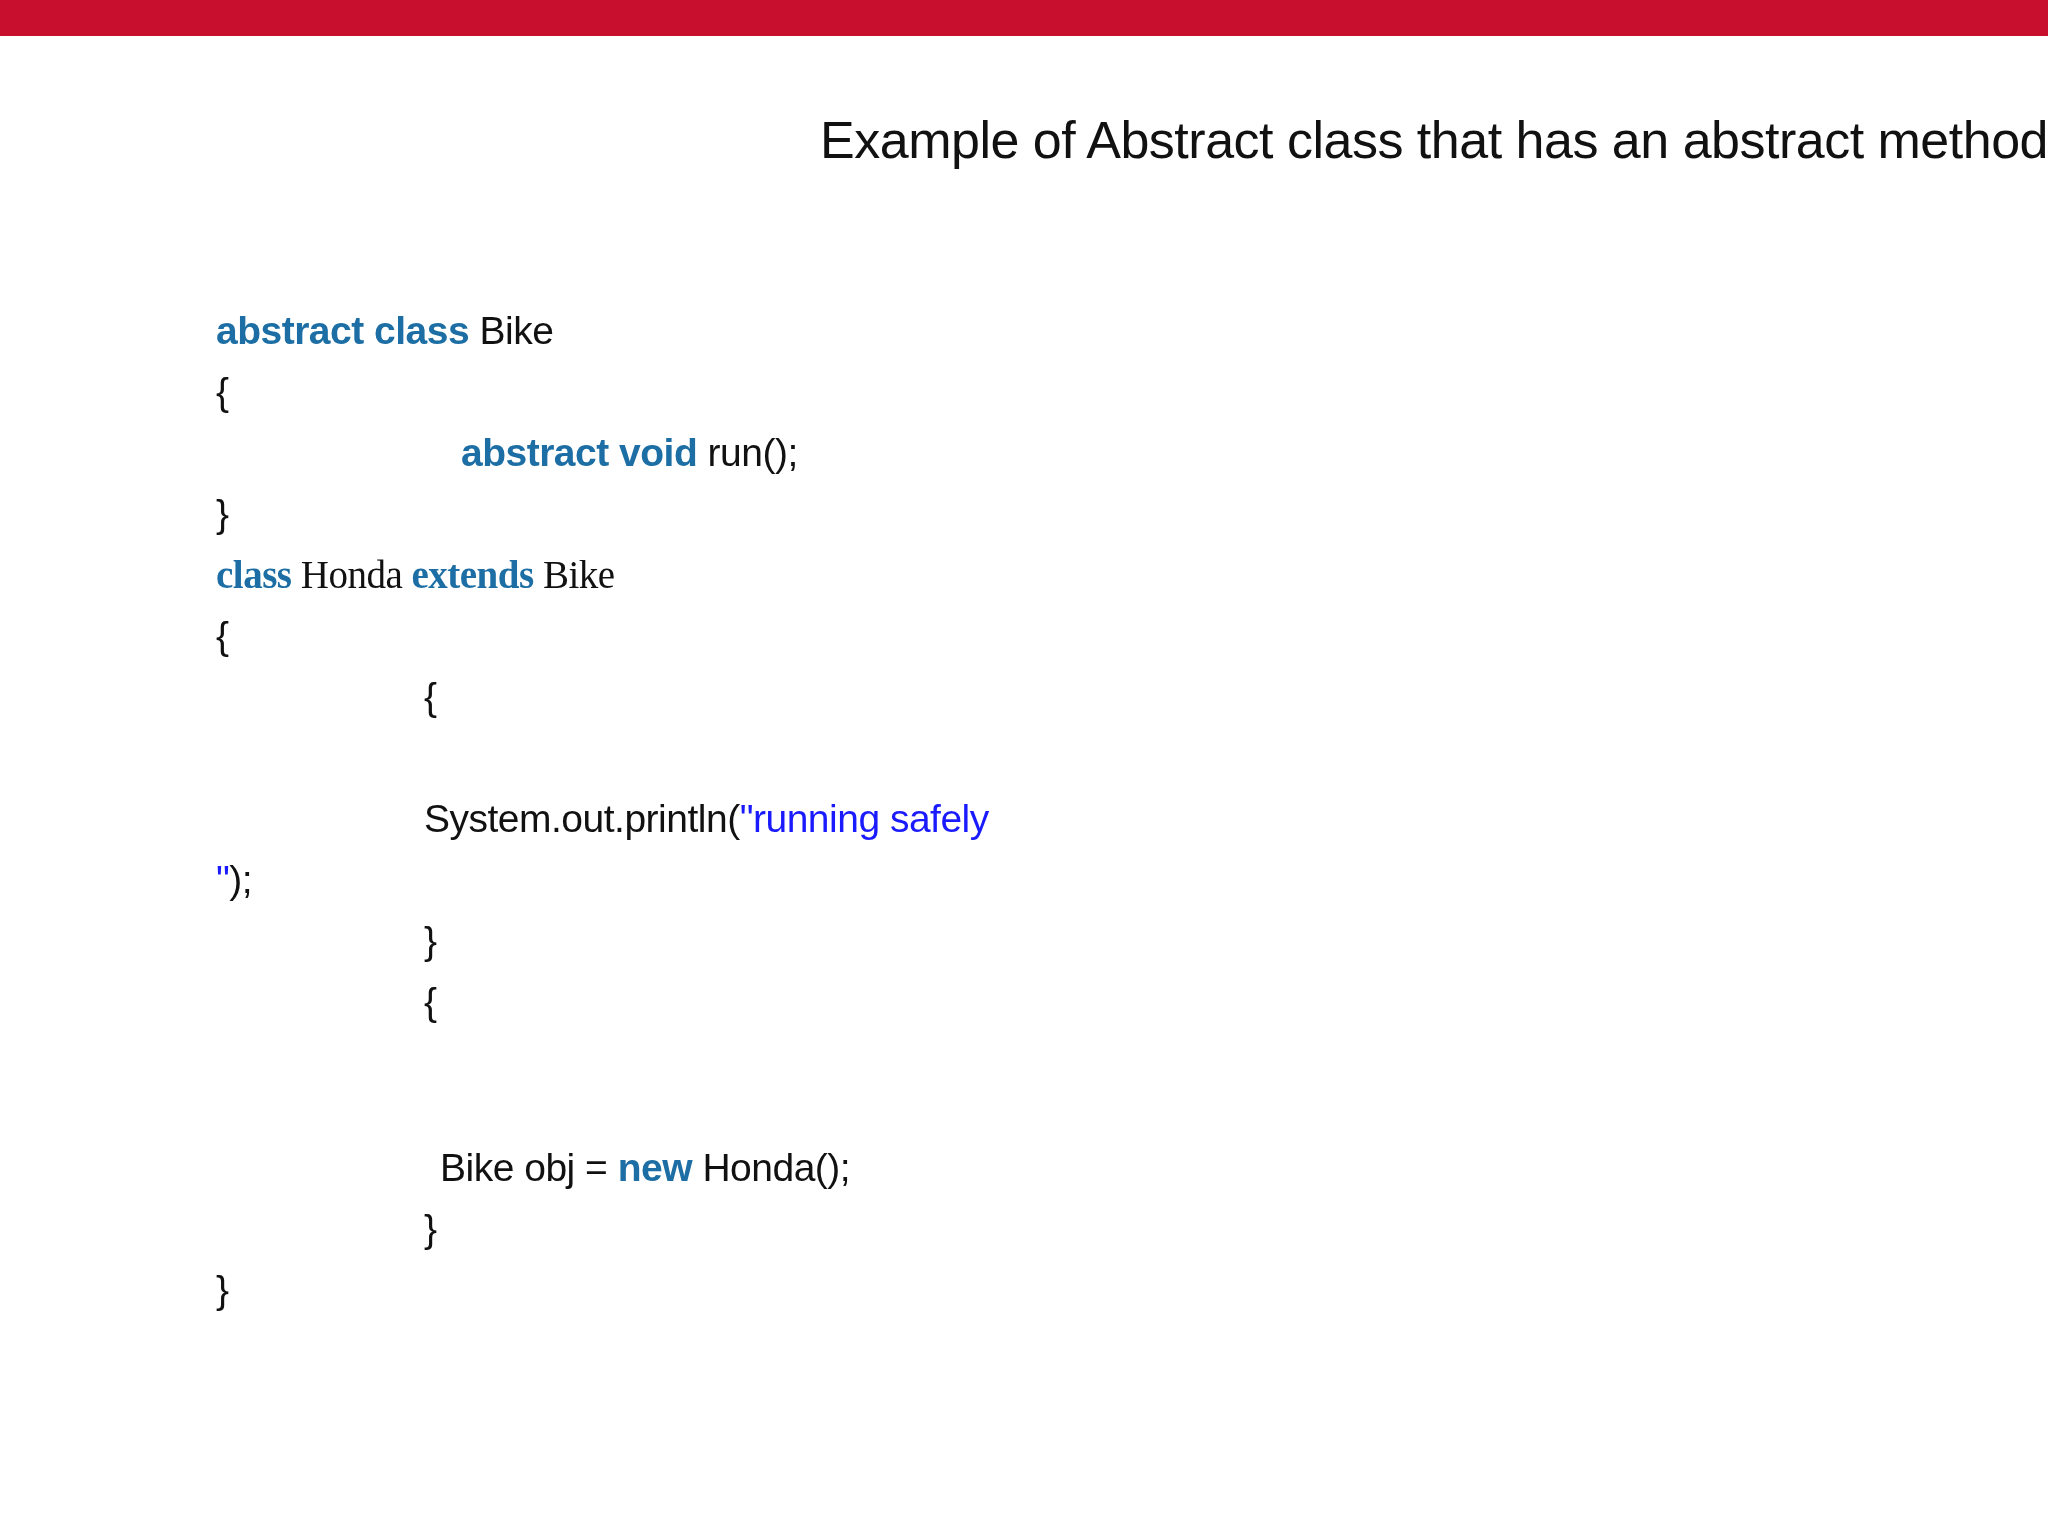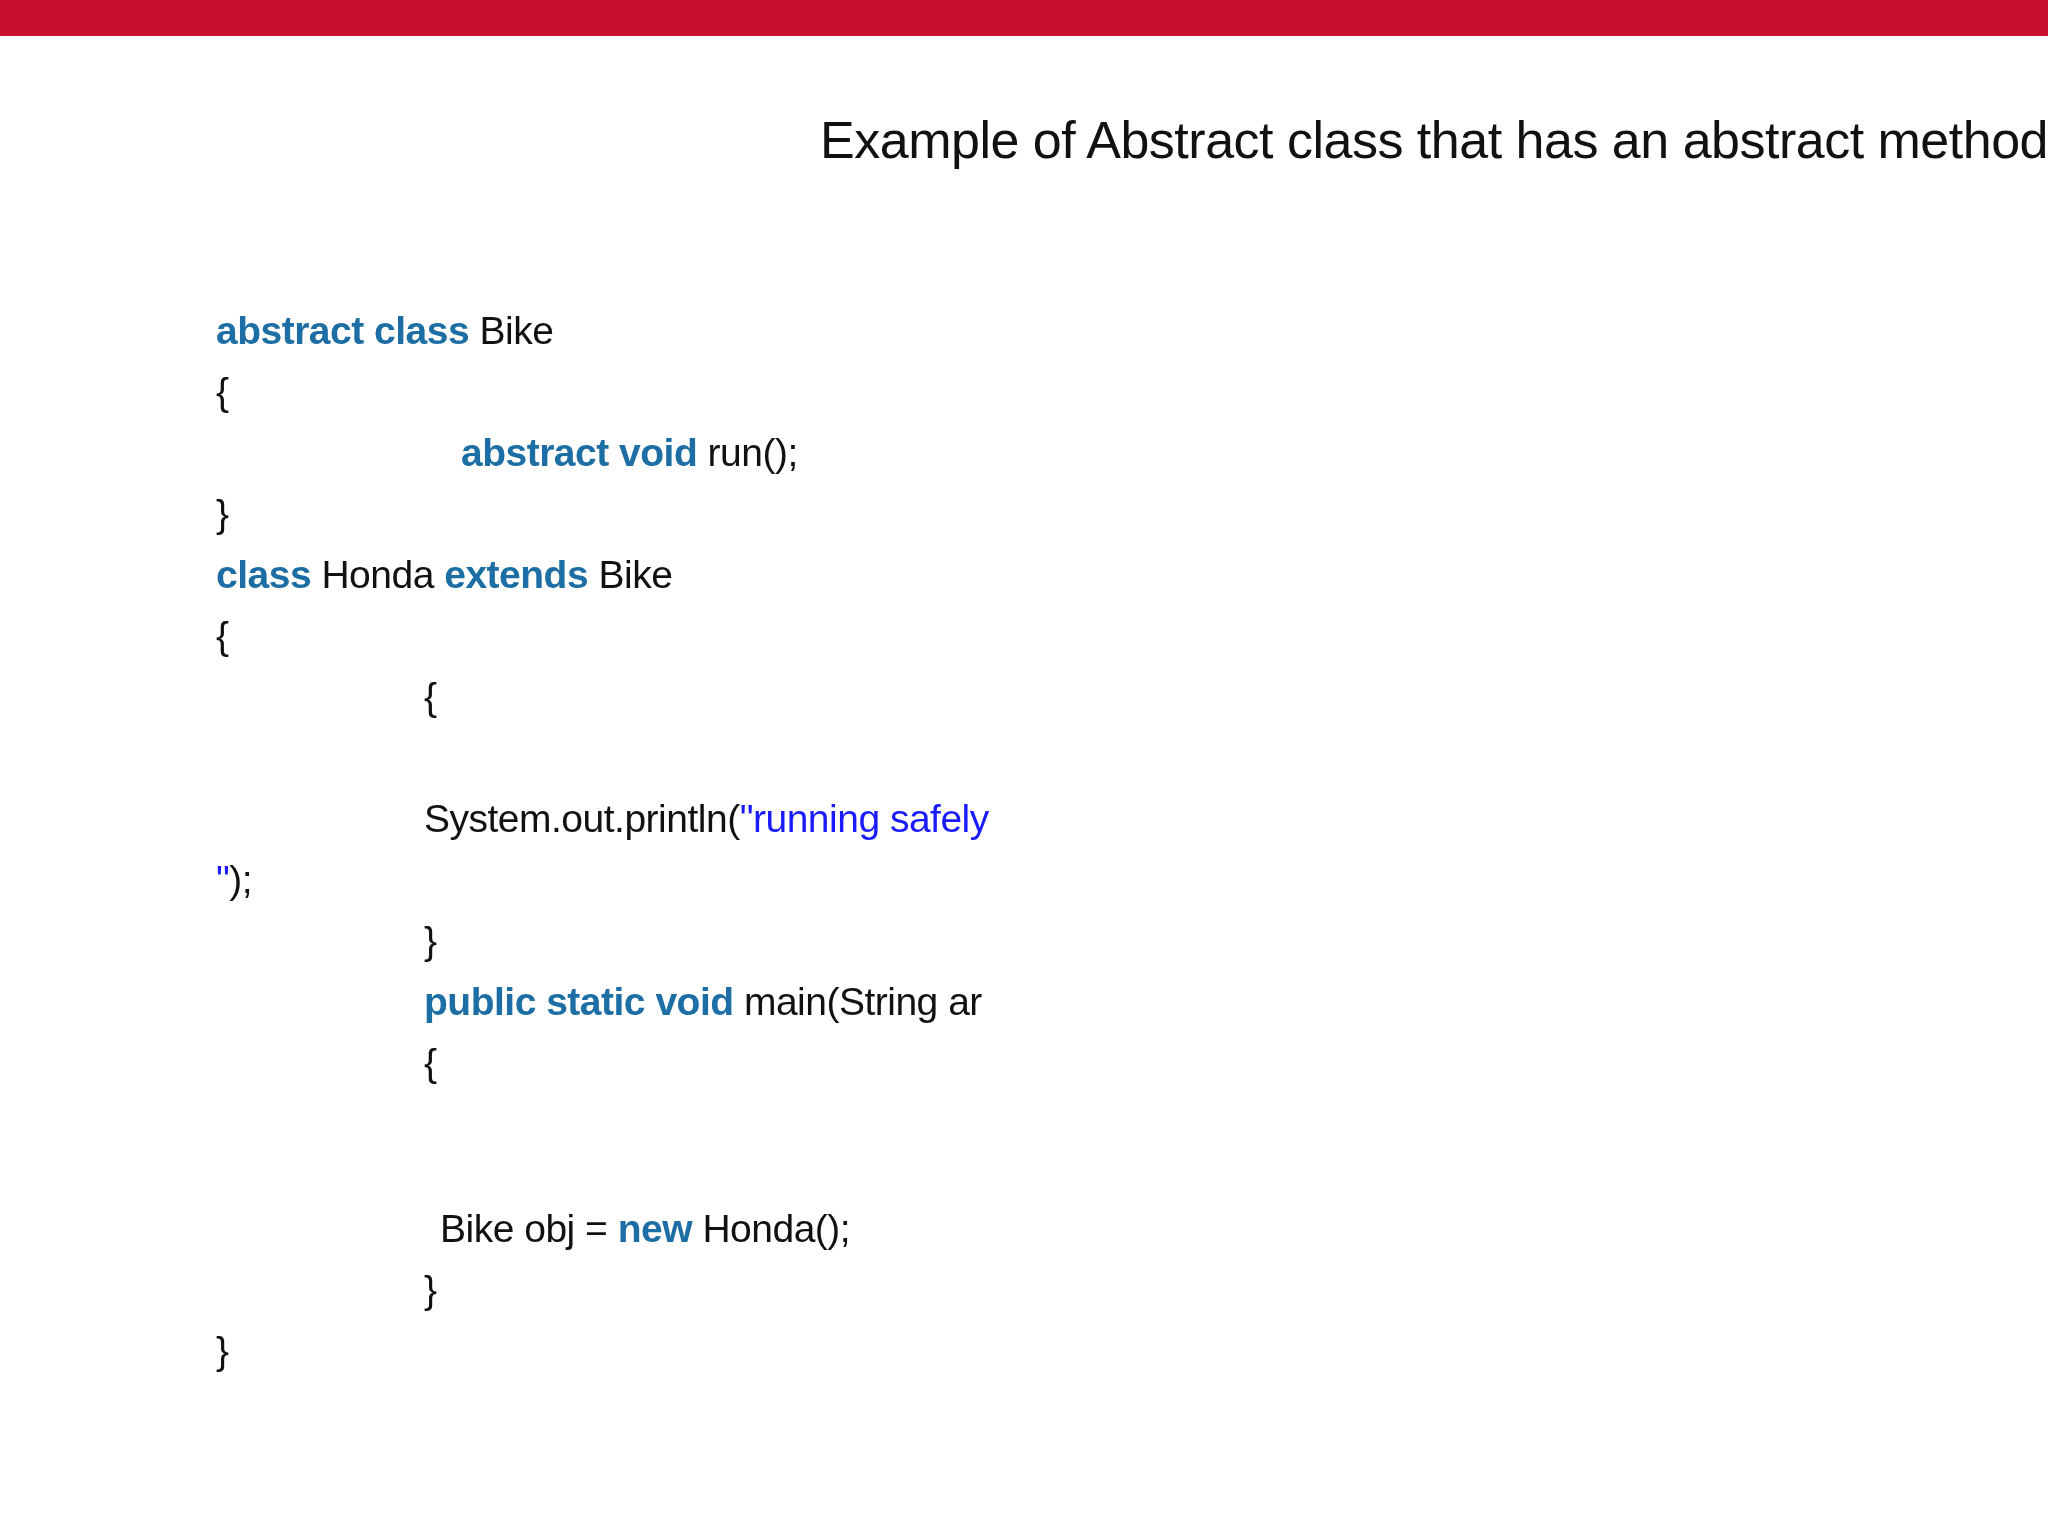--- a/index.html
+++ b/index.html
@@ -67,27 +67,26 @@
 <body>
 
 <div class="slide">
   <div class="top-bar"></div>
   <h1 class="title">Example of Abstract class that has an abstract method</h1>
   <div class="code">
       <div class="line" style="padding-left: 0px;"><span class="seg-keyword">abstract class</span><span class="seg-plain"> Bike</span></div>
       <div class="line" style="padding-left: 0px;"><span class="seg-plain">{</span></div>
       <div class="line" style="padding-left: 245px;"><span class="seg-keyword">abstract void</span><span class="seg-plain"> run();</span></div>
       <div class="line" style="padding-left: 0px;"><span class="seg-plain">}</span></div>
-      <div class="line" style="padding-left: 0px;"><span class="seg-keyword">class</span><span class="seg-plain"> Honda </span><span class="seg-keyword">extends</span><span class="seg-plain"> Bike</span></div>
+      <div class="line" style="padding-left: 0px; font-family: Liberation Serif, serif;"><span class="seg-keyword">class</span><span class="seg-plain"> Honda </span><span class="seg-keyword">extends</span><span class="seg-plain"> Bike</span></div>
       <div class="line" style="padding-left: 0px;"><span class="seg-plain">{</span></div>
       <div class="line" style="padding-left: 208px;"><span class="seg-plain">{</span></div>
       <div class="line" style="padding-left: 0px;"></div>
       <div class="line" style="padding-left: 208px;"><span class="seg-plain">System.out.println(</span><span class="seg-string">"running safely</span></div>
       <div class="line" style="padding-left: 0px;"><span class="seg-string">"</span><span class="seg-plain">);</span></div>
       <div class="line" style="padding-left: 208px;"><span class="seg-plain">}</span></div>
-      <div class="line" style="padding-left: 208px;"><span class="seg-keyword">public static void</span><span class="seg-plain"> main(String ar</span></div>
       <div class="line" style="padding-left: 208px;"><span class="seg-plain">{</span></div>
       <div class="line" style="padding-left: 0px;"></div>
       <div class="line" style="padding-left: 224px; margin-top: 44px;"><span class="seg-plain">Bike obj = </span><span class="seg-keyword">new</span><span class="seg-plain"> Honda();</span></div>
       <div class="line" style="padding-left: 208px;"><span class="seg-plain">}</span></div>
       <div class="line" style="padding-left: 0px;"><span class="seg-plain">}</span></div>
     </div>
 </div>
 
 </body></html>

